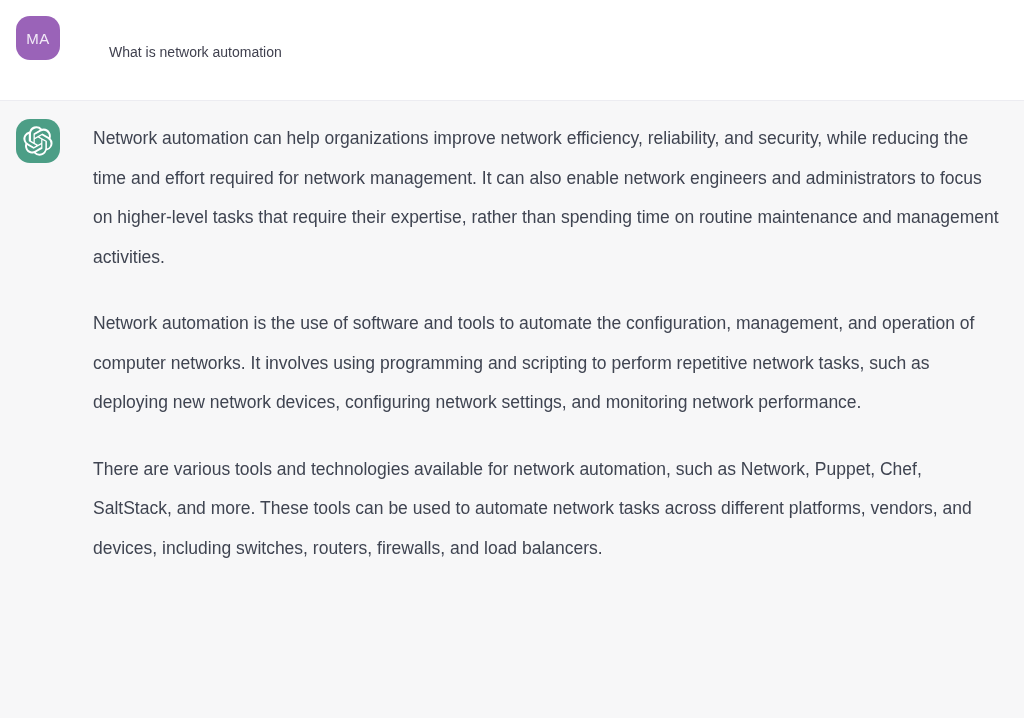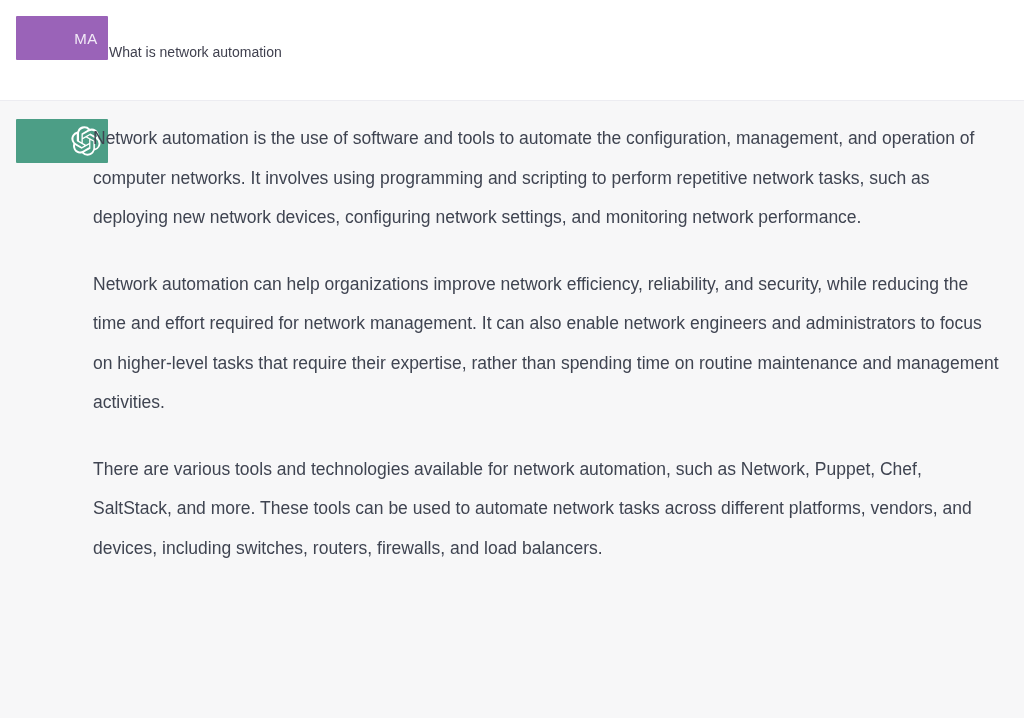--- a/index.html
+++ b/index.html
@@ -45,26 +45,25 @@
   
   .avatar-col {
     flex: 0 0 auto;
     width: 93px;
     padding-left: 16px;
     box-sizing: border-box;
   }
   .avatar {
     width: 44px;
     height: 44px;
-    border-radius: 1px;
+    border-radius: 14px;
     display: flex;
     align-items: center;
     justify-content: center;
     overflow: hidden;
-    padding-left: 48px;
   }
   .avatar-user {
     background: #9a63b8;
   }
   .avatar-initials {
     color: #f2eaf7;
     font-size: 15px;
     letter-spacing: 0.4px;
     font-family: "Liberation Sans", sans-serif;
   }
@@ -124,19 +123,19 @@
     <div class="avatar-col">
       <div class="avatar avatar-assistant">
         <span>
           <svg viewBox="0 0 41 41" xmlns="http://www.w3.org/2000/svg" aria-hidden="true">
             <path fill="#ffffff" d="M37.532 16.87a9.963 9.963 0 0 0-.856-8.184 10.078 10.078 0 0 0-10.855-4.835A9.964 9.964 0 0 0 18.306.5a10.079 10.079 0 0 0-9.614 6.977 9.967 9.967 0 0 0-6.664 4.834 10.08 10.08 0 0 0 1.24 11.817 9.965 9.965 0 0 0 .856 8.185 10.079 10.079 0 0 0 10.855 4.835 9.965 9.965 0 0 0 7.516 3.35 10.078 10.078 0 0 0 9.617-6.981 9.967 9.967 0 0 0 6.663-4.834 10.079 10.079 0 0 0-1.243-11.813ZM22.498 37.886a7.474 7.474 0 0 1-4.799-1.735c.06-.33.134-.093.202-.131l7.967-4.6a1.294 1.294 0 0 0 .655-1.134V19.054l3.366 1.944a.12.12 0 0 1 .66.092v9.299a7.505 7.505 0 0 1-7.457 7.497Zm-16.02-6.842a7.47 7.47 0 0 1-.894-5.023c.59.35.162.099.23.138l7.968 4.6a1.297 1.297 0 0 0 1.31 0l9.726-5.614v3.888a.12.12 0 0 1-.48.103l-8.055 4.649a7.508 7.508 0 0 1-10.247-2.741ZM4.378 13.821a7.469 7.469 0 0 1 3.907-3.283c0 .68-.04.187-.4.266v9.2a1.294 1.294 0 0 0 .653 1.132l9.723 5.614-3.366 1.944a.12.12 0 0 1-.113.01L7.04 24.065a7.507 7.507 0 0 1-2.661-10.244Zm27.658 6.437-9.724-5.615 3.367-1.943a.12.12 0 0 1 .113-.01l8.06 4.652a7.499 7.499 0 0 1-1.158 13.528v-9.48a1.293 1.293 0 0 0-.658-1.132Zm3.35-5.043c-.059-.037-.13-.08-.229-.138l-7.967-4.6a1.298 1.298 0 0 0-1.31 0l-9.724 5.614v-3.888a.12.12 0 0 1 .047-.103l8.06-4.649a7.5 7.5 0 0 1 11.14 7.764h-.017Zm-21.063 6.929-3.367-1.944a.12.12 0 0 1-.065-.092v-9.299a7.497 7.497 0 0 1 12.293-5.756 6.94 6.94 0 0 0-.202.114l-7.967 4.6a1.294 1.294 0 0 0-.655 1.133l-.037 11.244Zm1.829-3.943 4.33-2.501 4.332 2.5v5.003l-4.331 2.5-4.331-2.5v-5.002Z"></path>
           </svg>
         </span>
       </div>
     </div>
     <div class="text-col assistant-body">
+      <p>Network automation can help organizations improve network efficiency, reliability, and security, while reducing the time and effort required for network management. It can also enable network engineers and administrators to focus on higher-level tasks that require their expertise, rather than spending time on routine maintenance and management activities.</p>
       <p>Network automation is the use of software and tools to automate the configuration, management, and operation of computer networks. It involves using programming and scripting to perform repetitive network tasks, such as deploying new network devices, configuring network settings, and monitoring network performance.</p>
-      <p>Network automation can help organizations improve network efficiency, reliability, and security, while reducing the time and effort required for network management. It can also enable network engineers and administrators to focus on higher-level tasks that require their expertise, rather than spending time on routine maintenance and management activities.</p>
       <p>There are various tools and technologies available for network automation, such as Network, Puppet, Chef, SaltStack, and more. These tools can be used to automate network tasks across different platforms, vendors, and devices, including switches, routers, firewalls, and load balancers.</p>
     </div>
   </div>
 
 </div>
 
 </body></html>

